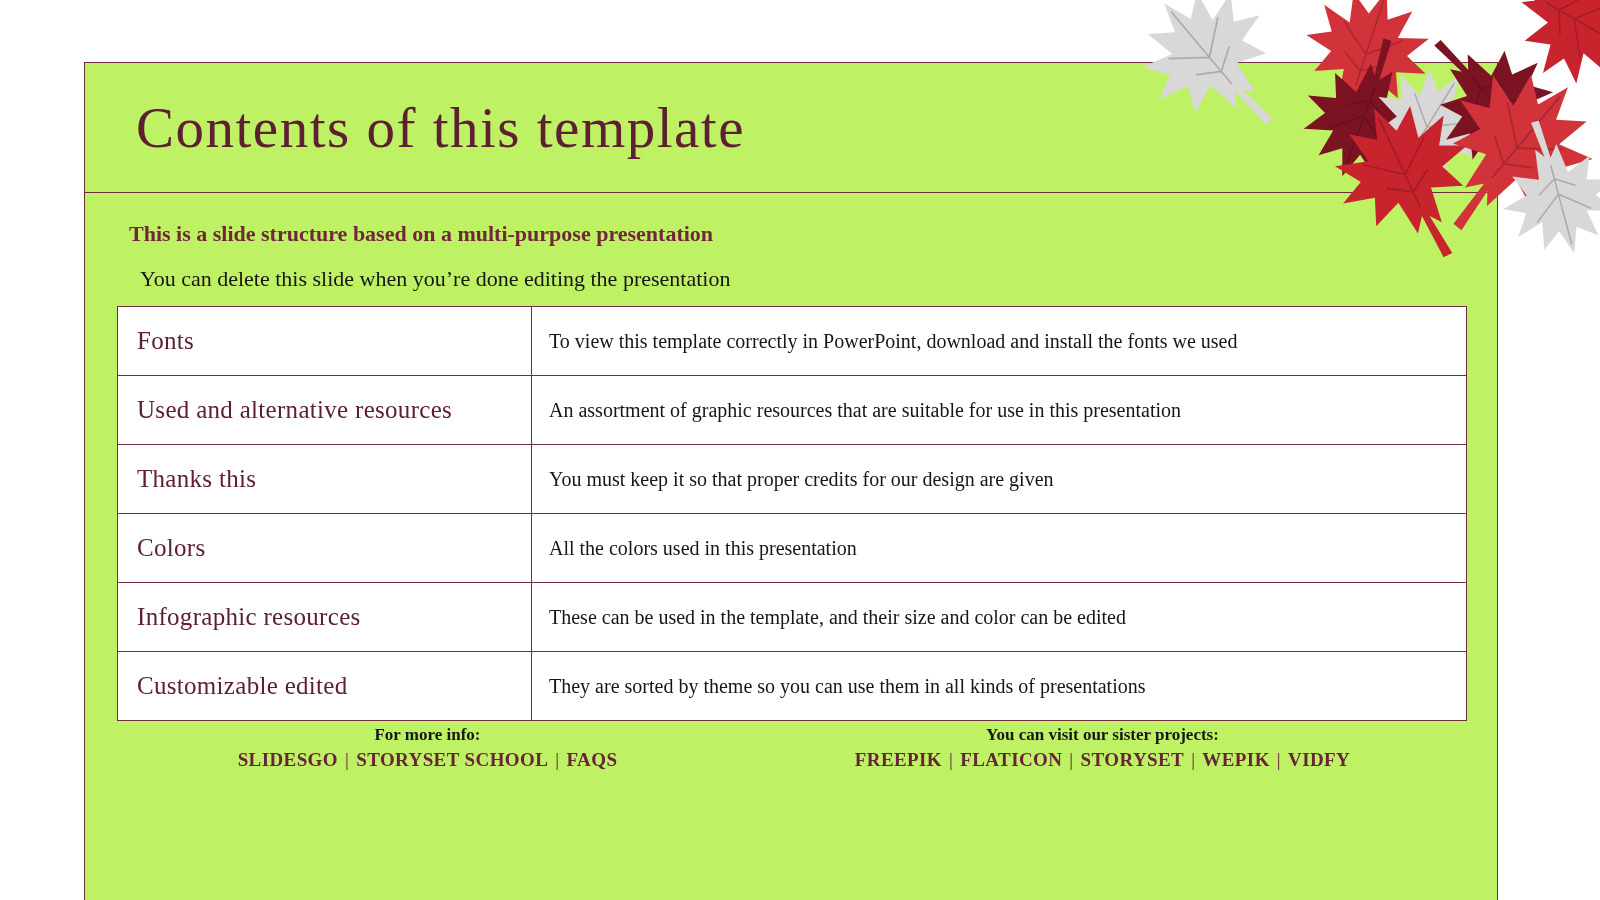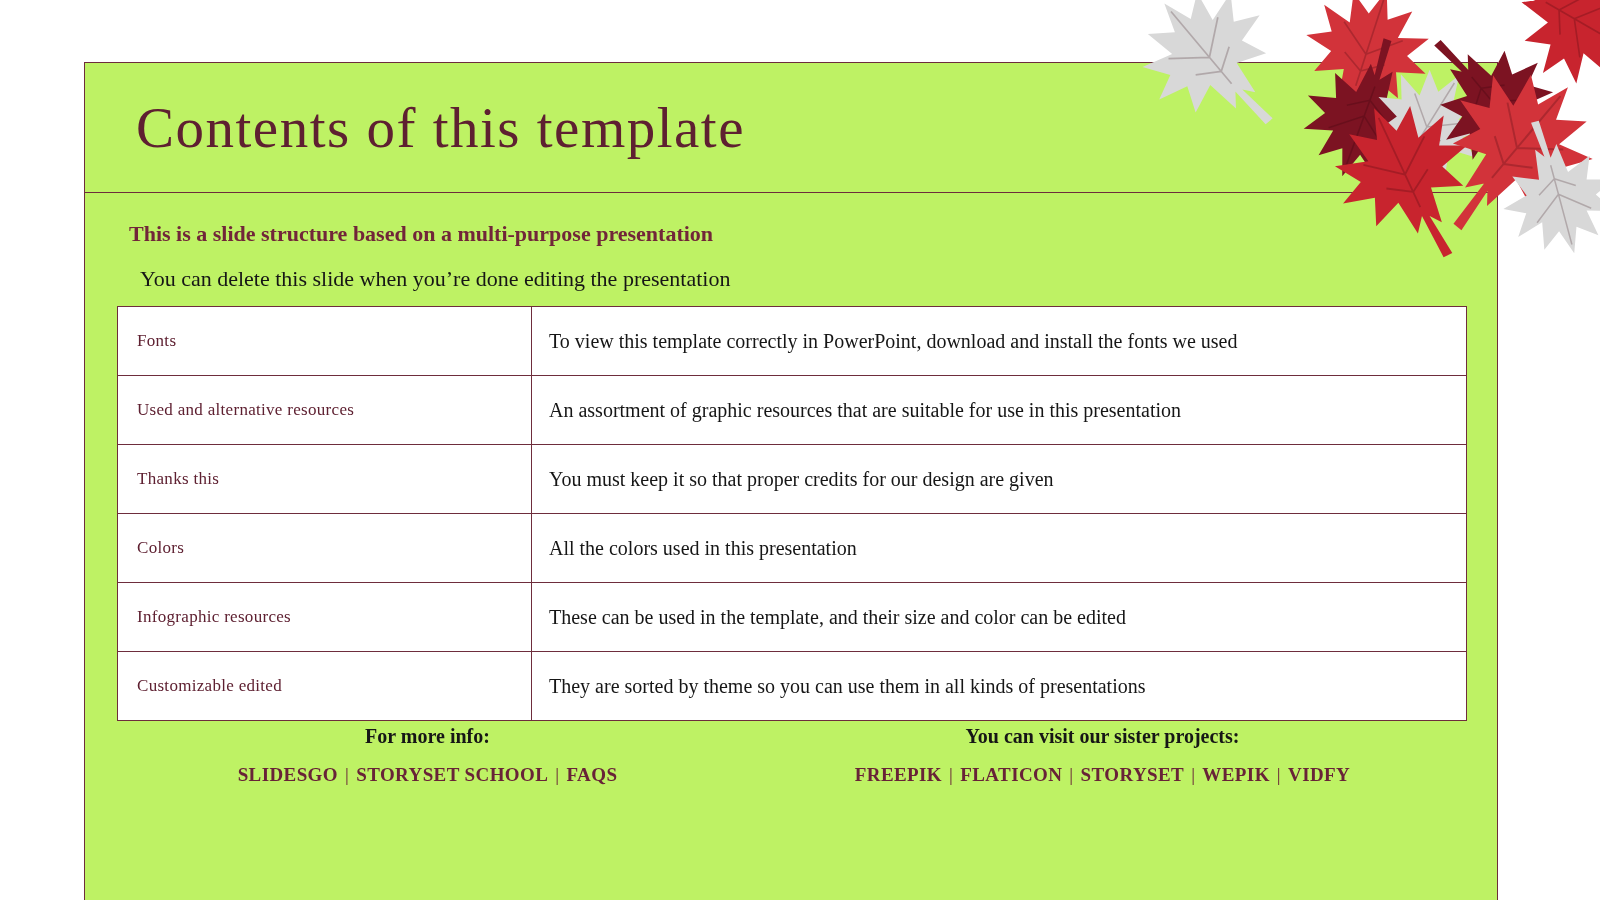--- a/index.html
+++ b/index.html
@@ -67,44 +67,44 @@
     height: 68px;
     border-bottom: 1.5px solid var(--border-maroon);
   }
   .c-row:last-child { border-bottom: none; }
   .cell-label {
     width: 414px;
     box-sizing: border-box;
     border-right: 1.5px solid var(--border-maroon);
     display: flex; align-items: center;
     padding-left: 19px;
-    font-size: 17px;
+    font-size: 25px;
     letter-spacing: 0.3px;
     color: var(--accent-maroon);
   }
   .cell-desc {
     flex: 1;
     display: flex; align-items: center;
     padding-left: 17px; padding-right: 10px;
     font-size: 20px;
     color: var(--text-black);
   }
 
   .footer {
     position: absolute; left: 32px; top: 662px;
     width: 1350px;
     display: flex;
   }
   .f-col { text-align: center; }
   .f-col-left { width: 46%; }
   .f-col-right { width: 54%; }
   .f-heading {
-    font-size: 20px; font-weight: 700;
+    font-size: 17px; font-weight: 700;
     color: var(--text-black);
-    margin-bottom: 16px;
+    margin-bottom: 4px;
   }
   .f-links {
     font-size: 19px; font-weight: 700;
     letter-spacing: 0.4px;
     color: var(--links-maroon);
   }
   .f-links .sep { padding: 0 7px; font-weight: 400; color: var(--links-maroon); }
   .f-links .link { cursor: pointer; }
 
   .leaves {

